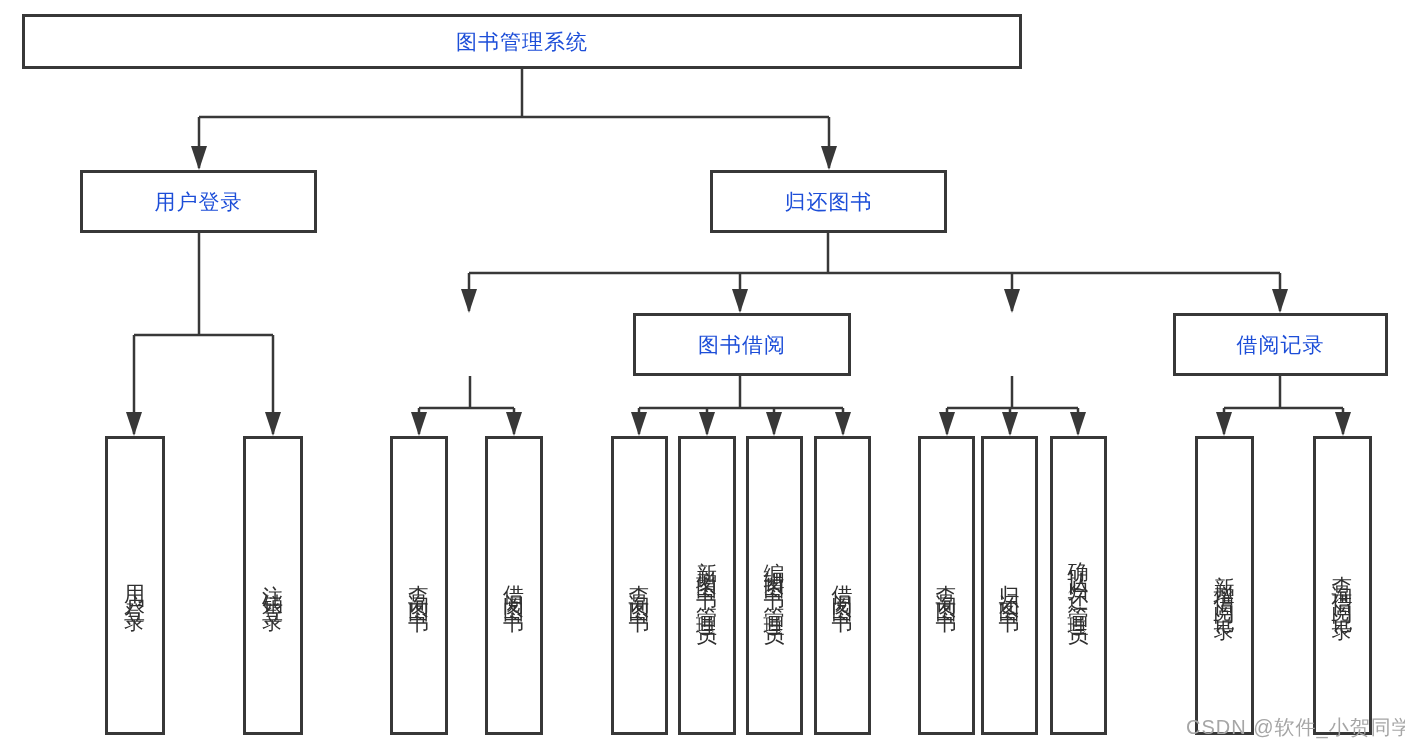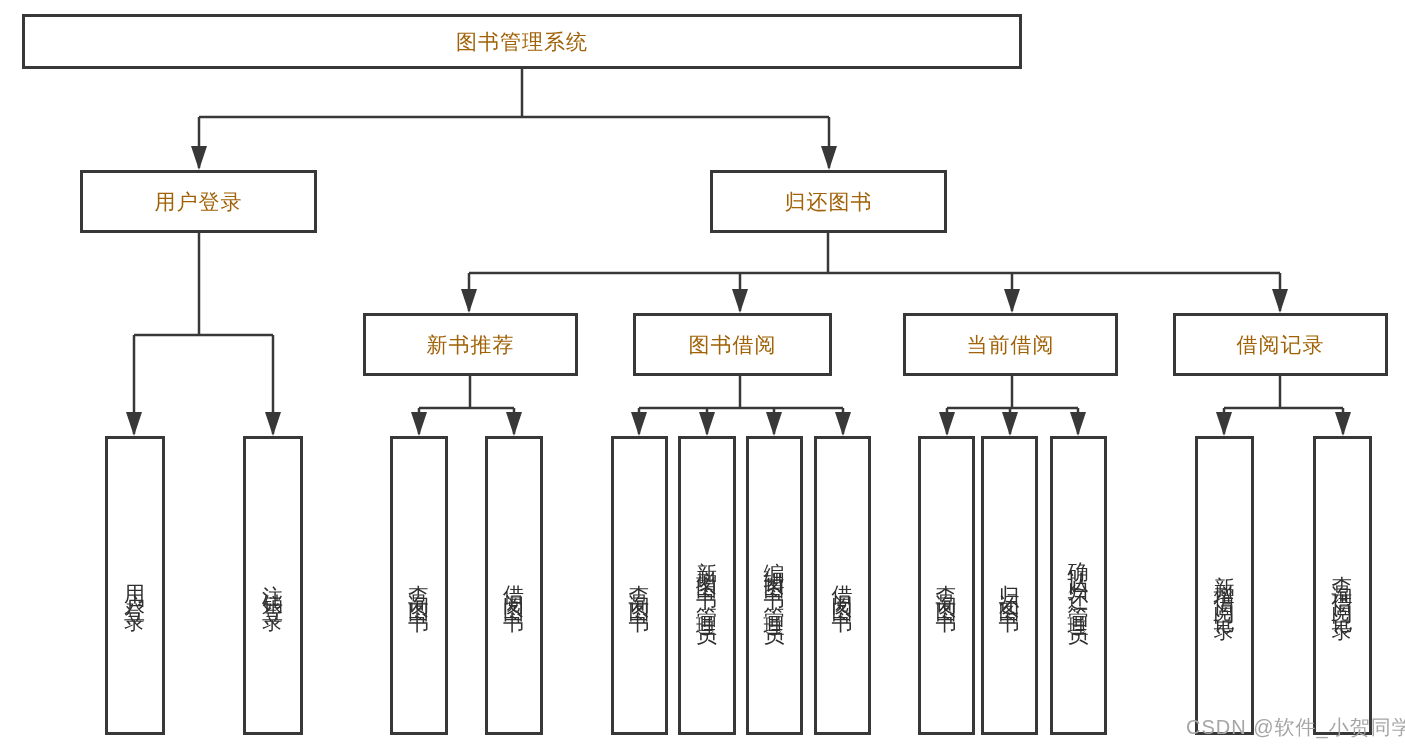--- a/index.html
+++ b/index.html
@@ -24,21 +24,21 @@
   }
   .hbox {
     position: absolute;
     box-sizing: border-box;
     border: 3px solid #383838;
     background: #ffffff;
     display: flex;
     align-items: center;
     justify-content: center;
     font-size: 21px;
-    color: #a16207;
+    color: #1d4ed8;
     letter-spacing: 1px;
     white-space: nowrap;
   }
   .vbox {
     position: absolute;
     box-sizing: border-box;
     border: 3px solid #383838;
     background: #ffffff;
     display: flex;
     align-items: center;
@@ -59,21 +59,21 @@
     font-size: 20px;
     color: #a6a6a6;
     letter-spacing: 1px;
     white-space: nowrap;
   }
   
   #n-root   { left: 22px;   top: 14px;  width: 1000px; height: 55px; }
   #n-l2-0   { left: 80px;   top: 170px; width: 237px;  height: 63px; }
   #n-l2-1   { left: 710px;  top: 170px; width: 237px;  height: 63px; }
   #n-l3-0   { left: 363px;  top: 313px; width: 215px;  height: 63px; }
-  #n-l3-1   { left: 633px;  top: 313px; width: 199px;  height: 63px; }
+  #n-l3-1   { left: 633px;  top: 313px; width: 218px;  height: 63px; }
   #n-l3-2   { left: 903px;  top: 313px; width: 215px;  height: 63px; }
   #n-l3-3   { left: 1173px; top: 313px; width: 215px;  height: 63px; }
   #n-lf-0   { left: 105px;  top: 436px; width: 60px; height: 299px; }
   #n-lf-1   { left: 243px;  top: 436px; width: 60px; height: 299px; }
   #n-lf-2   { left: 390px;  top: 436px; width: 58px; height: 299px; }
   #n-lf-3   { left: 485px;  top: 436px; width: 58px; height: 299px; }
   #n-lf-4   { left: 611px;  top: 436px; width: 57px; height: 299px; }
   #n-lf-5   { left: 678px;  top: 436px; width: 58px; height: 299px; }
   #n-lf-6   { left: 746px;  top: 436px; width: 57px; height: 299px; }
   #n-lf-7   { left: 814px;  top: 436px; width: 57px; height: 299px; }
@@ -161,29 +161,23 @@
     <span>图书管理系统</span>
   </div>
 
   <div class="hbox" id="n-l2-0">
     <span>用户登录</span>
   </div>
   <div class="hbox" id="n-l2-1">
     <span>归还图书</span>
   </div>
 
-  <div class="hbox" id="n-l3-0">
-    <span>新书推荐</span>
-  </div>
   <div class="hbox" id="n-l3-1">
     <span>图书借阅</span>
   </div>
-  <div class="hbox" id="n-l3-2">
-    <span>当前借阅</span>
-  </div>
   <div class="hbox" id="n-l3-3">
     <span>借阅记录</span>
   </div>
 
   <div class="vbox" id="n-lf-0">
     <span class="vlabel">用户登录</span>
   </div>
   <div class="vbox" id="n-lf-1">
     <span class="vlabel">注销登录</span>
   </div>

